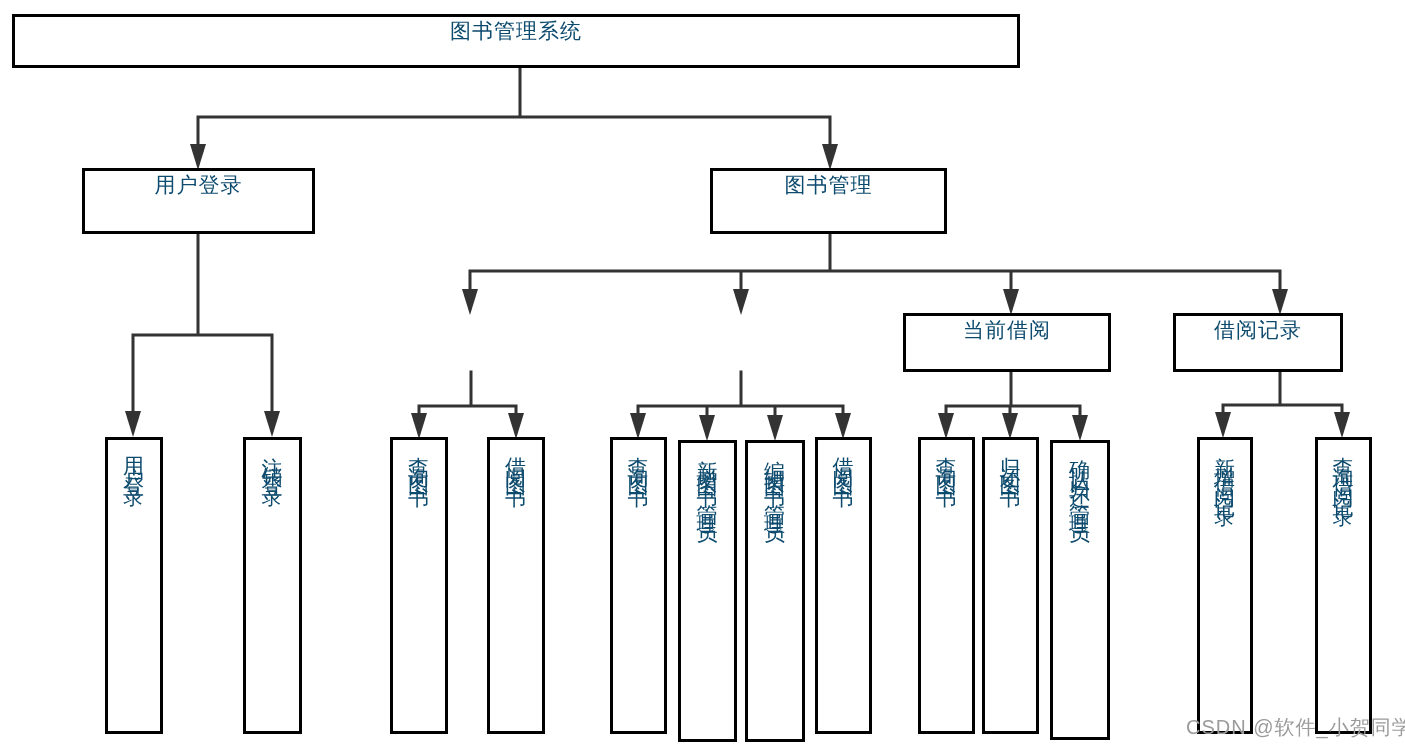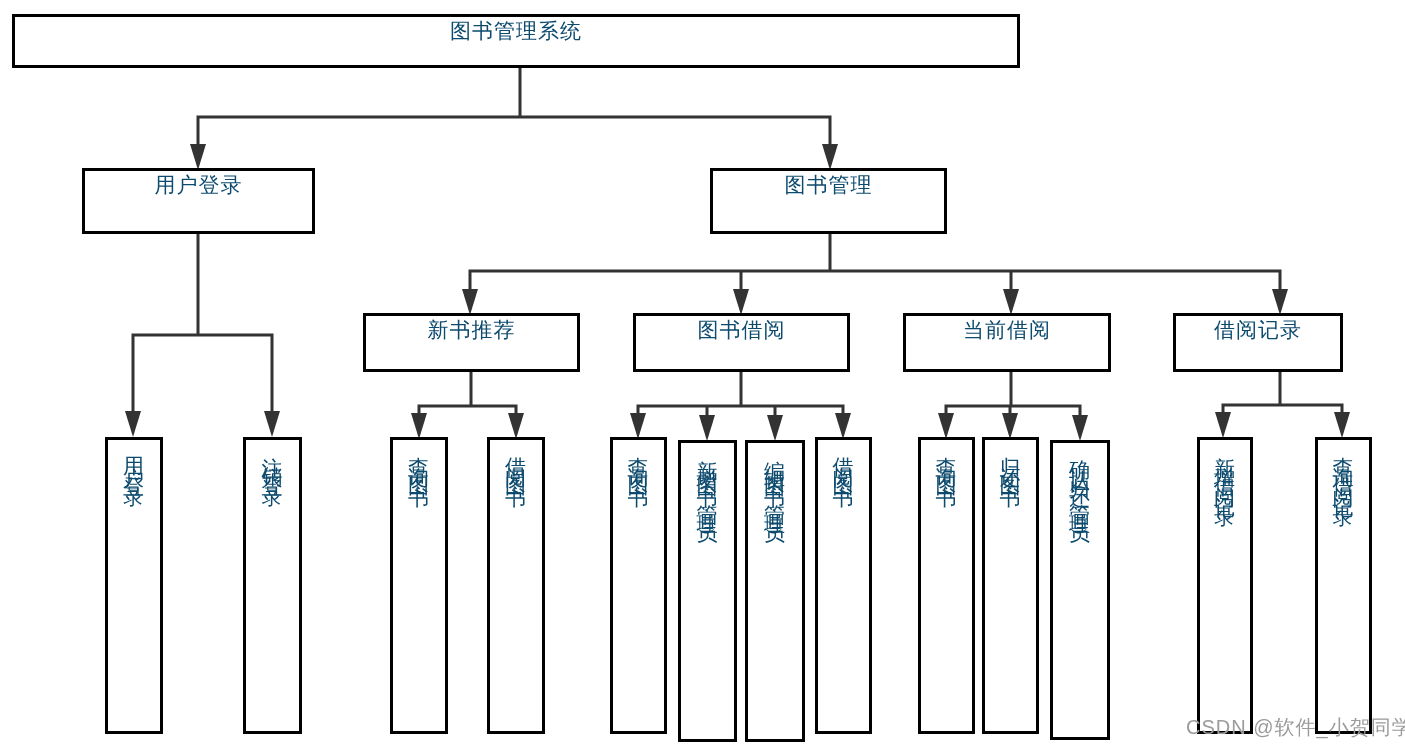--- a/index.html
+++ b/index.html
@@ -93,26 +93,20 @@
     <span>图书管理系统</span>
   </div>
 
   <div class="node hbox" style="left:82px;top:168px;width:233px;height:66px">
     <span>用户登录</span>
   </div>
   <div class="node hbox" style="left:710px;top:168px;width:237px;height:66px">
     <span>图书管理</span>
   </div>
 
-  <div class="node hbox" style="left:363px;top:313px;width:217px;height:59px">
-    <span>新书推荐</span>
-  </div>
-  <div class="node hbox" style="left:633px;top:313px;width:217px;height:59px">
-    <span>图书借阅</span>
-  </div>
   <div class="node hbox" style="left:903px;top:313px;width:208px;height:59px">
     <span>当前借阅</span>
   </div>
   <div class="node hbox" style="left:1173px;top:313px;width:170px;height:59px">
     <span>借阅记录</span>
   </div>
 
   <div class="node vbox" style="left:105px;top:437px;width:58px;height:297px">
     <span class="vtext">用户登录</span>
   </div>

